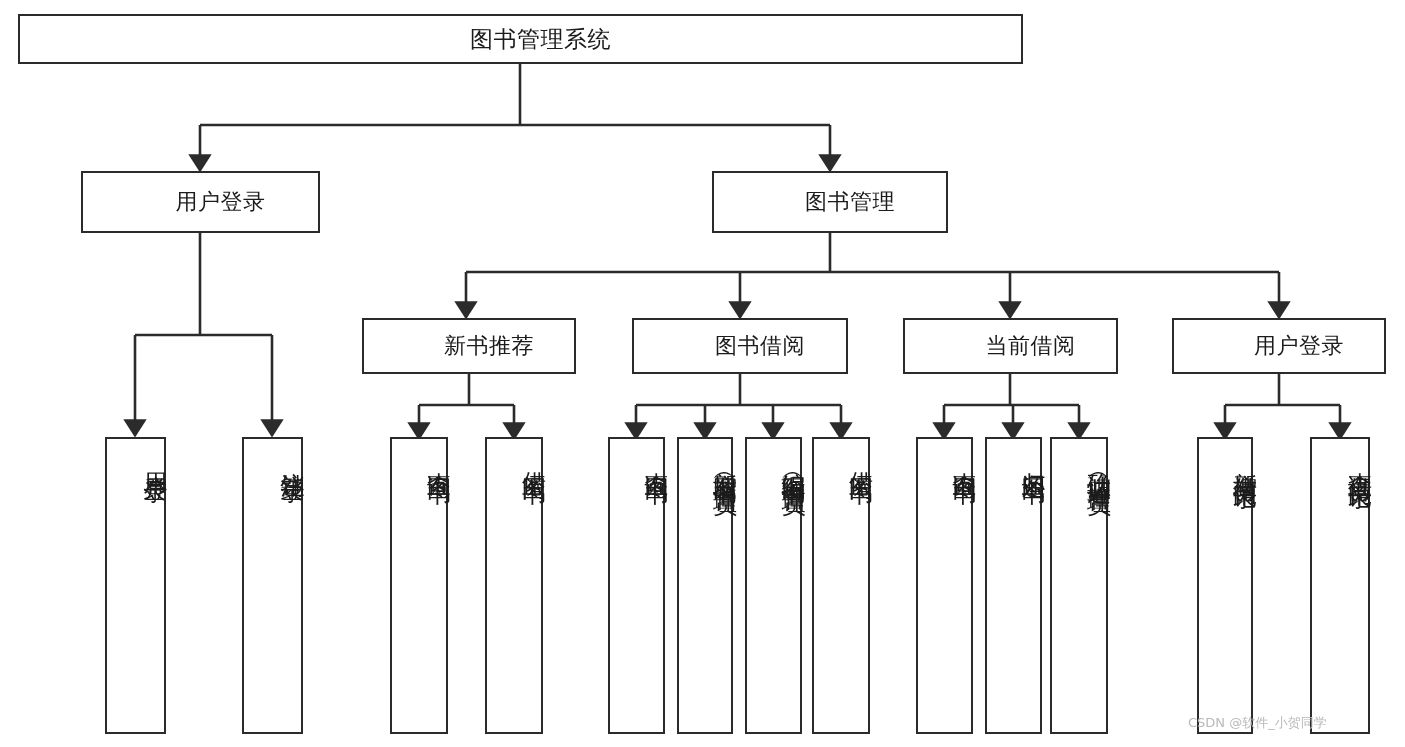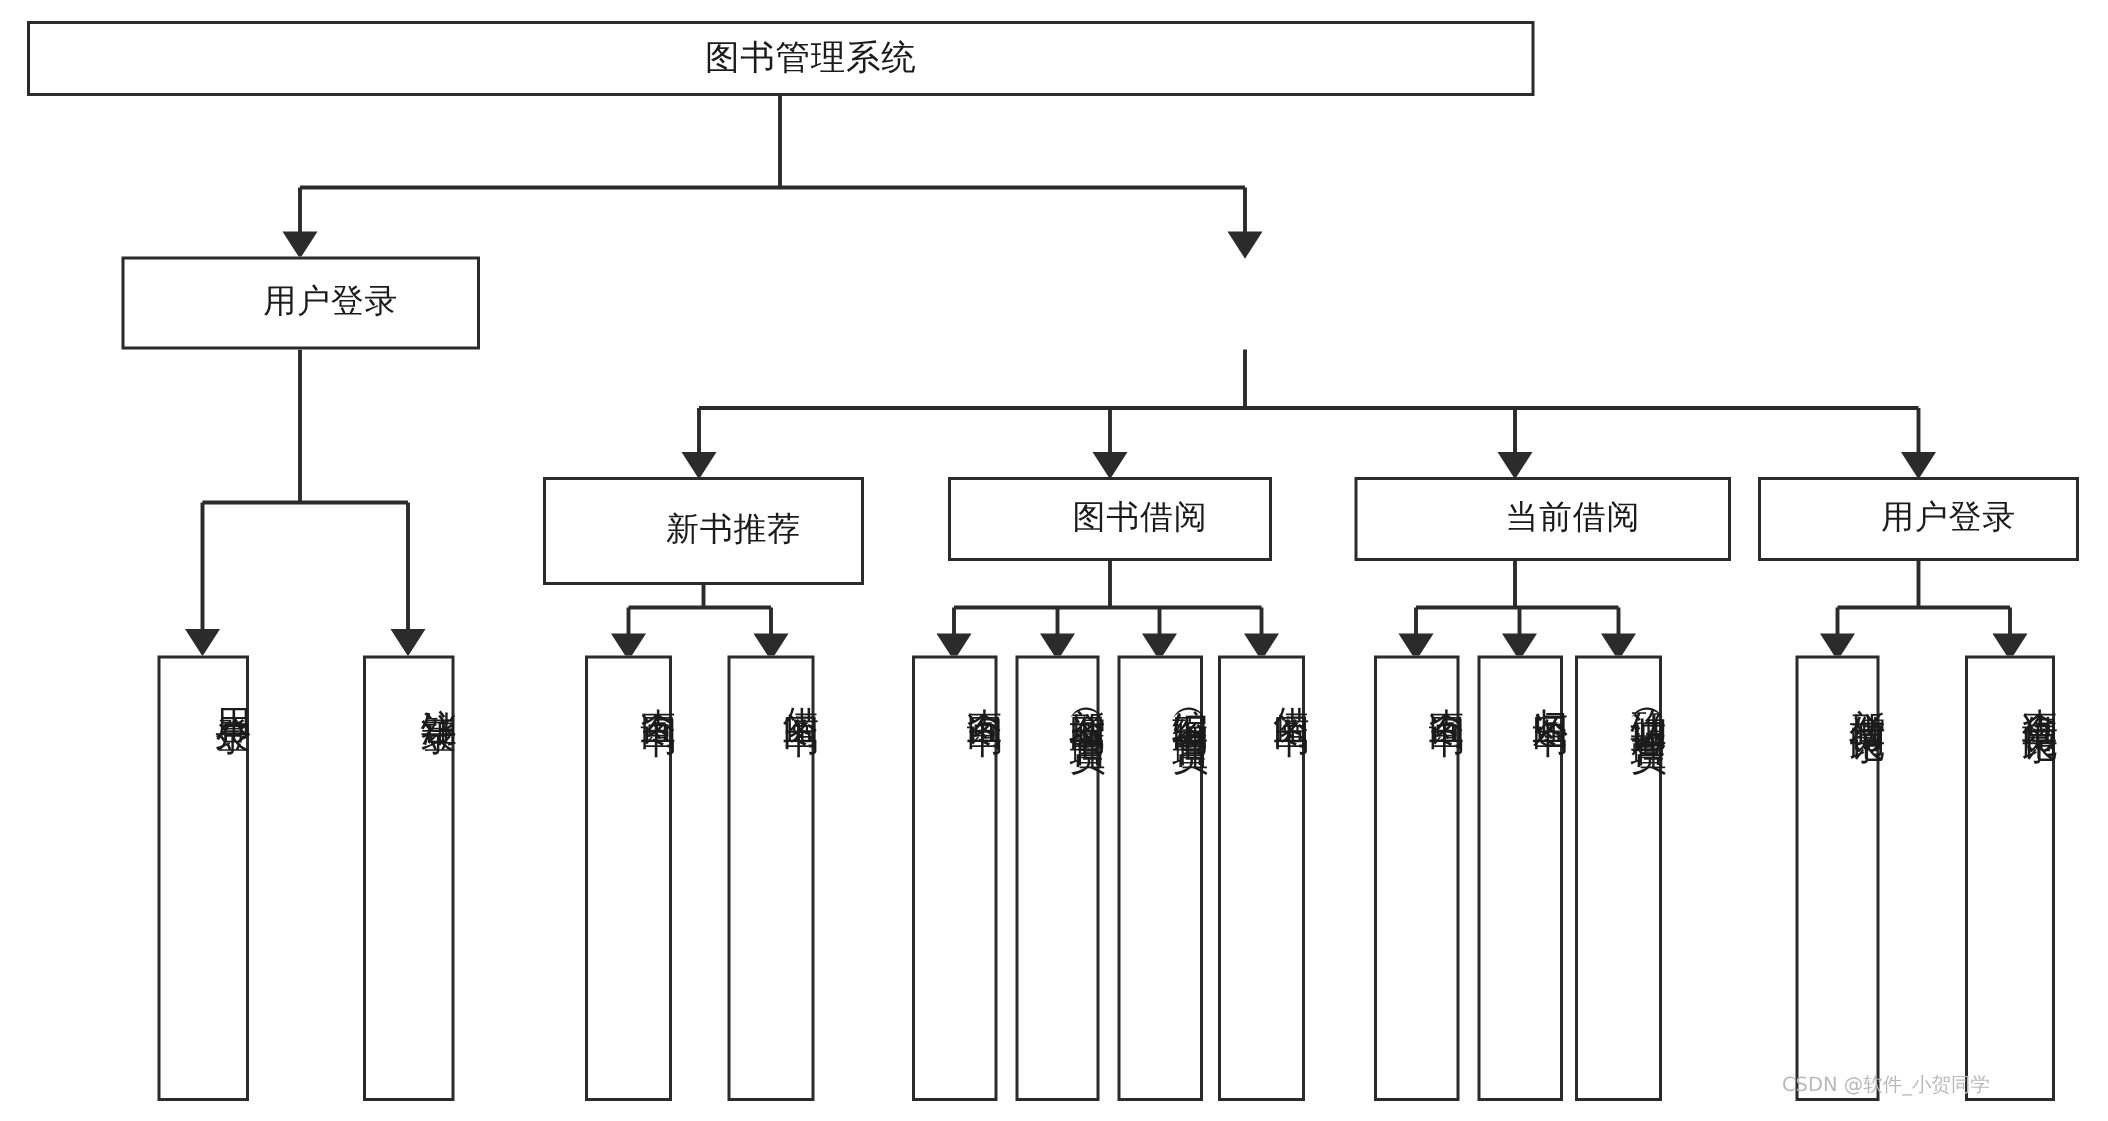--- a/index.html
+++ b/index.html
@@ -128,28 +128,31 @@
     </g>
   </svg>
 
   <div class="node horiz root" style="left:18px; top:14px; width:1005px; height:50px;">
     <span class="label">图书管理系统</span>
   </div>
 
   <div class="node horiz" style="left:81px; top:171px; width:239px; height:62px;">
     <span class="label">用户登录</span>
   </div>
+  <div class="node horiz" style="left:712px; top:171px; width:236px; height:62px;">
+    <span class="label">图书管理</span>
+  </div>
 
-  <div class="node horiz" style="left:362px; top:318px; width:214px; height:72px;">
+  <div class="node horiz" style="left:362px; top:318px; width:214px; height:56px;">
     <span class="label">新书推荐</span>
   </div>
   <div class="node horiz" style="left:632px; top:318px; width:216px; height:56px;">
     <span class="label">图书借阅</span>
   </div>
-  <div class="node horiz" style="left:903px; top:318px; width:251px; height:56px;">
+  <div class="node horiz" style="left:903px; top:318px; width:215px; height:56px;">
     <span class="label">当前借阅</span>
   </div>
   <div class="node horiz" style="left:1172px; top:318px; width:214px; height:56px;">
     <span class="label">用户登录</span>
   </div>
 
   <div class="node leaf" style="left:105px; top:437px; width:61px; height:297px;">
     <span class="label">用户登录</span>
   </div>
   <div class="node leaf" style="left:242px; top:437px; width:61px; height:297px;">

